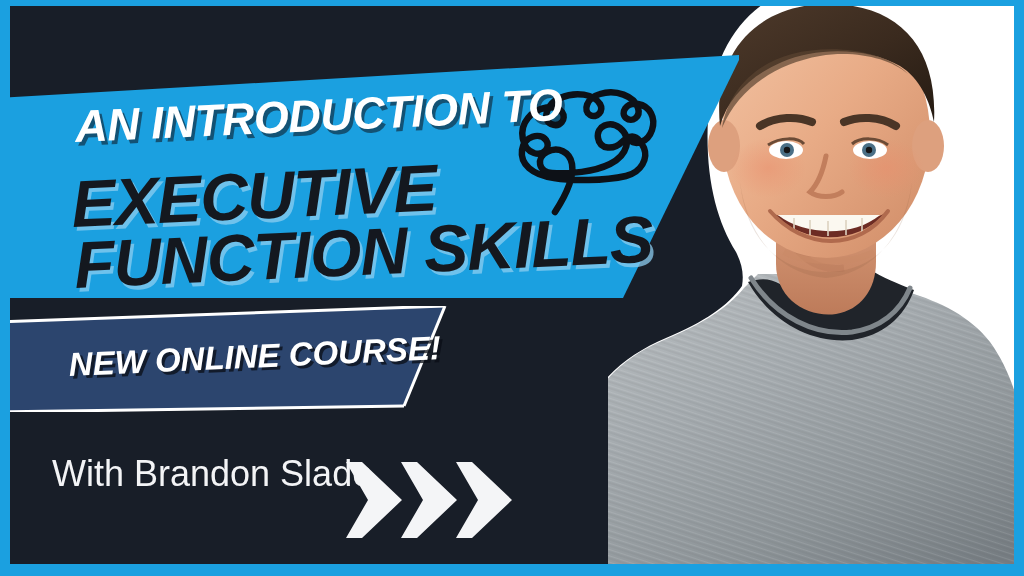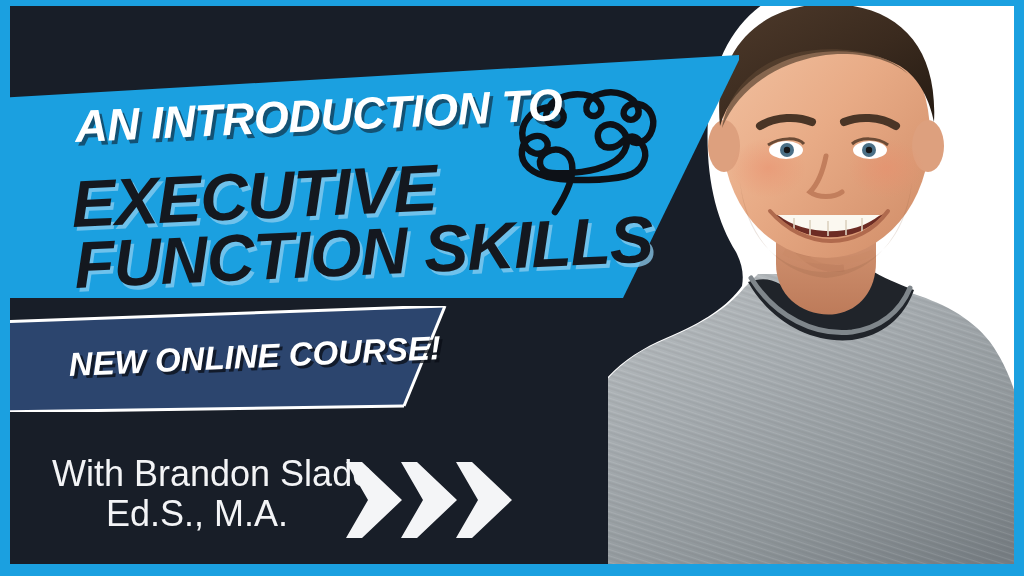--- a/index.html
+++ b/index.html
@@ -302,21 +302,20 @@
       <svg viewBox="0 0 470 106" aria-hidden="true">
         <polyline points="0,16 449,0" fill="none" stroke="#ffffff" stroke-width="3"></polyline>
         <polyline points="449,0 408,100" fill="none" stroke="#ffffff" stroke-width="3"></polyline>
         <polyline points="408,100 0,106" fill="none" stroke="#ffffff" stroke-width="3"></polyline>
       </svg>
     </div>
     <div class="ribbon-text">NEW ONLINE COURSE!</div>
 
     <div class="presenter">
       <span>With Brandon Slade,</span>
-      <span>Ed.S., M.A.</span>
     </div>
 
     <div class="chevrons">
       <svg viewBox="0 0 180 84" aria-hidden="true">
         <g fill="#f4f5f7">
           <polygon points="0,4 16,4 56,42 16,80 0,80 22,42"></polygon>
           <polygon points="55,4 71,4 111,42 71,80 55,80 77,42"></polygon>
           <polygon points="110,4 126,4 166,42 126,80 110,80 132,42"></polygon>
         </g>
       </svg>

